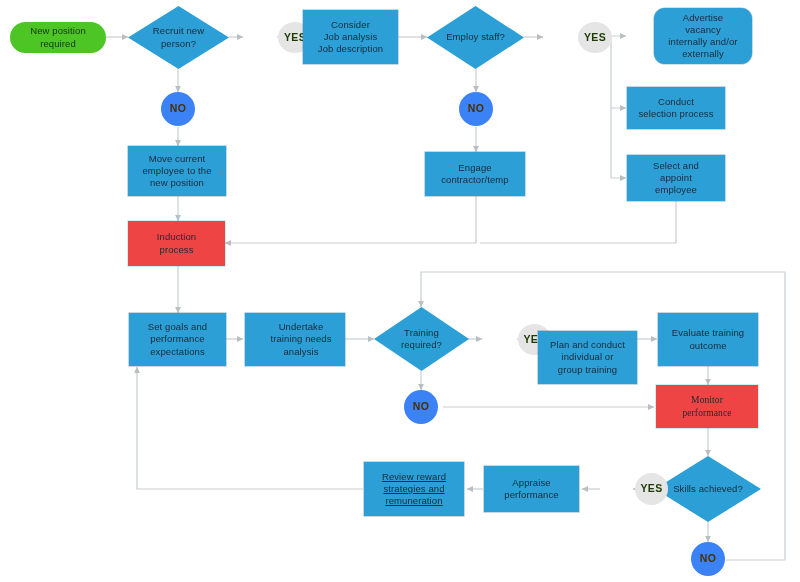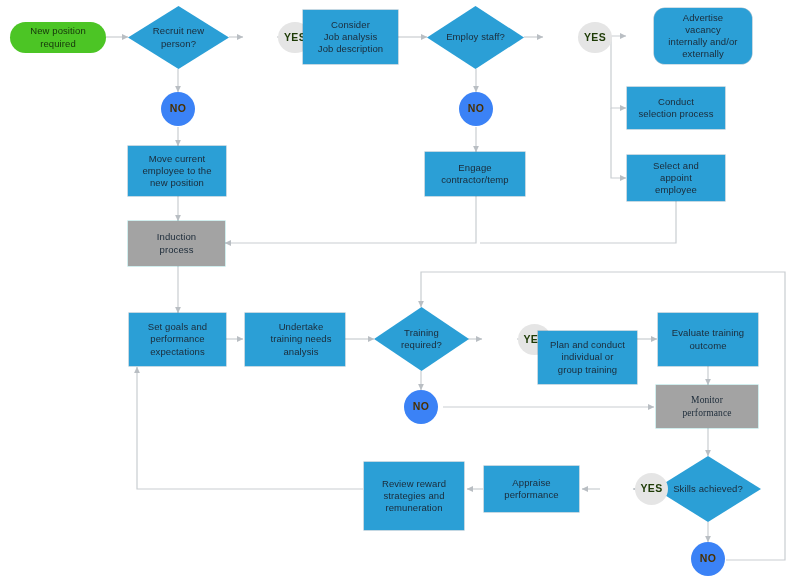--- a/index.html
+++ b/index.html
@@ -41,21 +41,21 @@
   .node .lbl {
     display: block;
     width: 100%;
     white-space: pre-line;
   }
   .proc {
     background: #2b9fd6;
     box-shadow: 0 0 0 0.6px rgba(40,110,150,.45);
   }
   .proc-cyan {
-    background: #a3a3a3;
+    background: #ef4444;
     box-shadow: 0 0 0 0.6px rgba(30,170,170,.35);
   }
   .term {
     background: #4cc525;
     border-radius: 18px;
     color: #16340b;
   }
   .dec {
     background: transparent;
     box-shadow: none;
@@ -283,21 +283,21 @@
 
   <div class="node pill pill-yes" style="left:600px; top:473px; width:33px; height:32px;">
     <span class="lbl">YES</span>
   </div>
 
   <div class="node proc" style="left:484px; top:466px; width:95px; height:46px;">
     <span class="lbl">Appraise
 performance</span>
   </div>
 
-  <div class="node proc" style="left:364px; top:462px; width:100px; height:68px;">
+  <div class="node proc" style="left:364px; top:462px; width:100px; height:54px;text-decoration:underline;">
     <span class="lbl">Review reward
 strategies and
 remuneration</span>
   </div>
 
   <div class="node pill pill-no" style="left:691px; top:542px; width:34px; height:34px;">
     <span class="lbl">NO</span>
   </div>
 
 </div>

